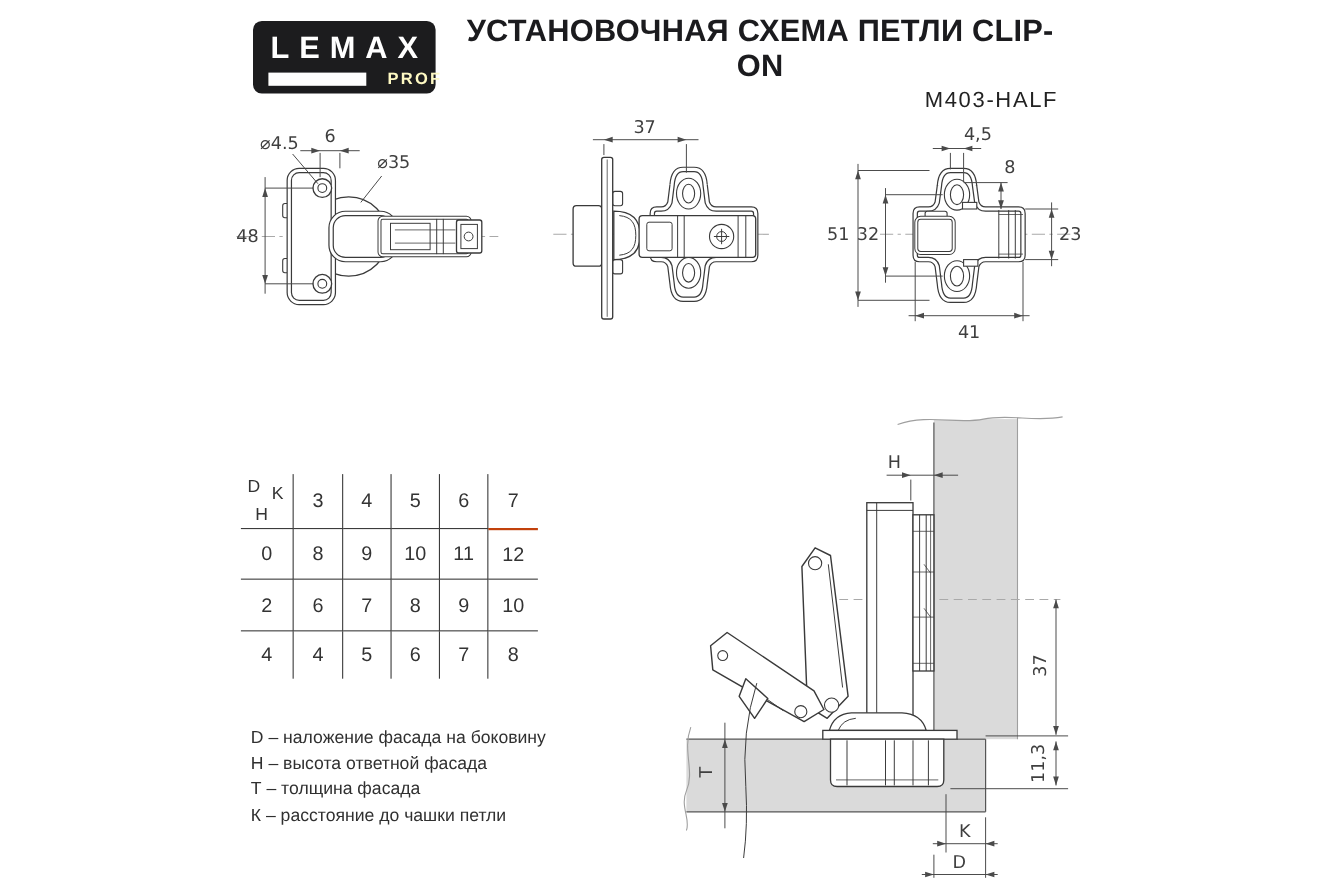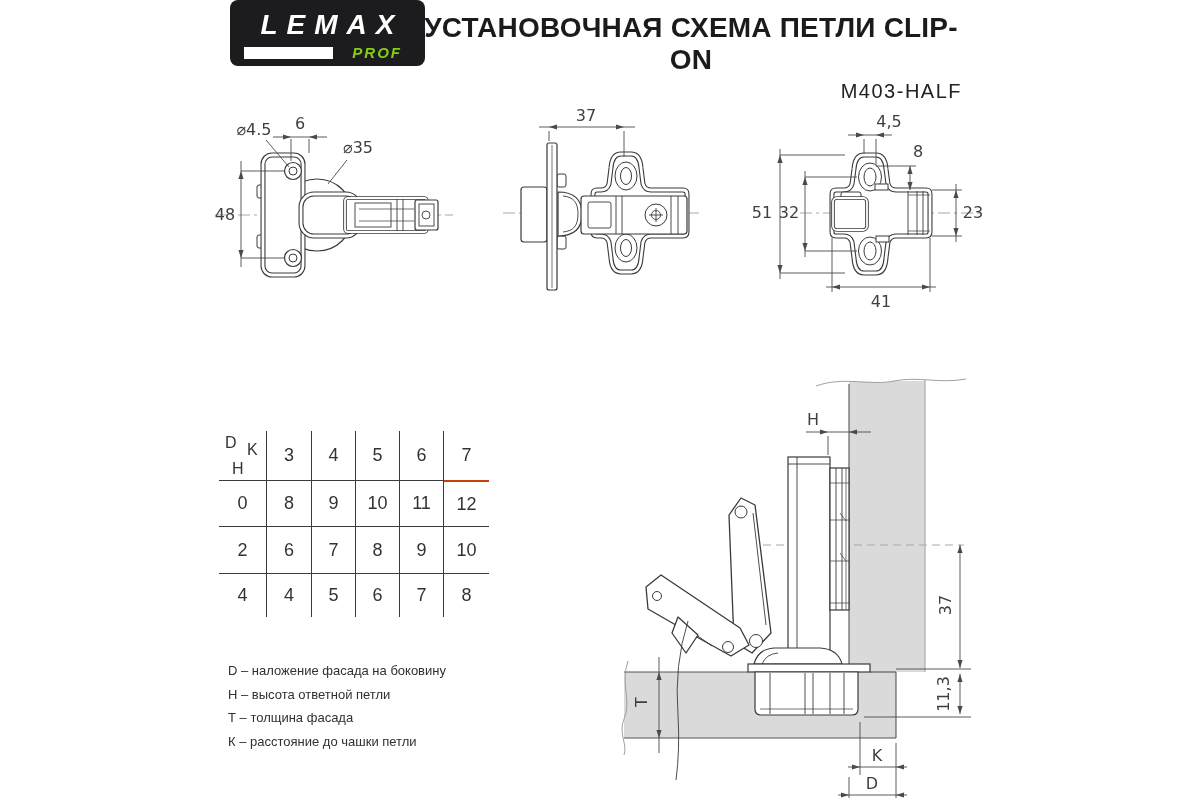--- a/index.html
+++ b/index.html
@@ -1,26 +1,26 @@
 <!DOCTYPE html>
 <html><head>
 <meta charset="utf-8">
 <style>
   html,body{margin:0;padding:0;background:#fff;}
   #canvas{position:relative;width:1200px;height:800px;background:#ffffff;overflow:hidden;
           font-family:"Liberation Sans","DejaVu Sans",sans-serif;}
 
   
-  .logo{position:absolute;left:230px;top:0;width:195px;height:66px;background:#1c1c1e;
-        border-radius:8px;font-style:italic;}
+  .logo{position:absolute;left:230px;top:19px;width:166px;height:66px;background:#1c1c1e;
+        border-radius:8px;}
   .logo-brand{position:absolute;left:0;top:9px;width:100%;text-align:center;color:#fff;
         font-size:28px;font-weight:bold;letter-spacing:9px;text-indent:9px;}
   .logo-row{position:absolute;left:14px;top:46px;width:158px;height:14px;display:flex;align-items:center;}
   .logo-bar{width:96px;height:12px;background:#fff;}
-  .logo-sub{color:#84cc16;font-size:15px;font-weight:bold;letter-spacing:2px;margin-left:19px;line-height:14px;}
+  .logo-sub{color:#fef9c3;font-size:15px;font-weight:bold;letter-spacing:2px;margin-left:19px;line-height:14px;}
   .titleblock{position:absolute;left:420px;top:12px;width:542px;text-align:right;color:#1b1b1e;}
   .title{font-size:28px;font-weight:bold;letter-spacing:0.2px;text-align:center;}
   .model{font-size:20px;font-weight:500;letter-spacing:1.5px;margin-top:4px;color:#222;}
 
   
   svg{position:absolute;overflow:visible;}
   .ln2 {stroke:#3a3a3a;stroke-width:0.9;fill:none;}
   .ln3 {stroke:#3a3a3a;stroke-width:0.7;fill:none;}
   .fw  {fill:#fff;stroke:#3a3a3a;stroke-width:1.2;}
   .fw2 {fill:#fff;stroke:#3a3a3a;stroke-width:1;}
@@ -45,21 +45,21 @@
   .cell{display:flex;align-items:center;justify-content:center;font-size:18px;}
   .br{border-right:1px solid #3b3b3b;}
   .bb{border-bottom:1px solid #3b3b3b;}
   .corner{position:relative;}
   .corner span{position:absolute;font-size:16px;color:#333;}
   .corner .cd{left:6px;top:3px;}
   .corner .ck{left:28px;top:10px;}
   .corner .ch{left:13px;top:29px;}
 
   
-  .legend{position:absolute;left:228px;top:659px;color:#303030;font-size:13px;line-height:23.6px;}
+  .legend{position:absolute;left:228px;top:659px;color:#303030;font-size:16px;line-height:23.6px;}
 </style>
 </head>
 <body>
 
 <div id="canvas">
 
   <div class="logo">
     <div class="logo-brand">LEMAX</div>
     <div class="logo-row">
       <div class="logo-bar"></div>
@@ -266,21 +266,21 @@
     <div class="cell br">4</div>
     <div class="cell br">4</div>
     <div class="cell br">5</div>
     <div class="cell br">6</div>
     <div class="cell br">7</div>
     <div class="cell">8</div>
   </div>
 
   <div class="legend">
     <div>D – наложение фасада на боковину</div>
-    <div>H – высота ответной петли</div>
+    <div>H – высота ответной фасада</div>
     <div>Т – толщина фасада</div>
     <div>К – расстояние до чашки петли</div>
   </div>
 
   <svg style="left:600px;top:365px;" width="400" height="435" viewBox="0 0 400 435">
 
     <g>
       <rect class="panel" x="249" y="16" width="76" height="291"></rect>
       <path d="M 210,4 L 366,4 L 366,14 C 340,19 318,11 294,16 C 270,21 244,11 216,21 L 210,21 Z" fill="#fff"></path>
       <path class="edgeL" d="M 216,21 C 244,11 270,21 294,16 C 318,11 340,19 366,14"></path>

